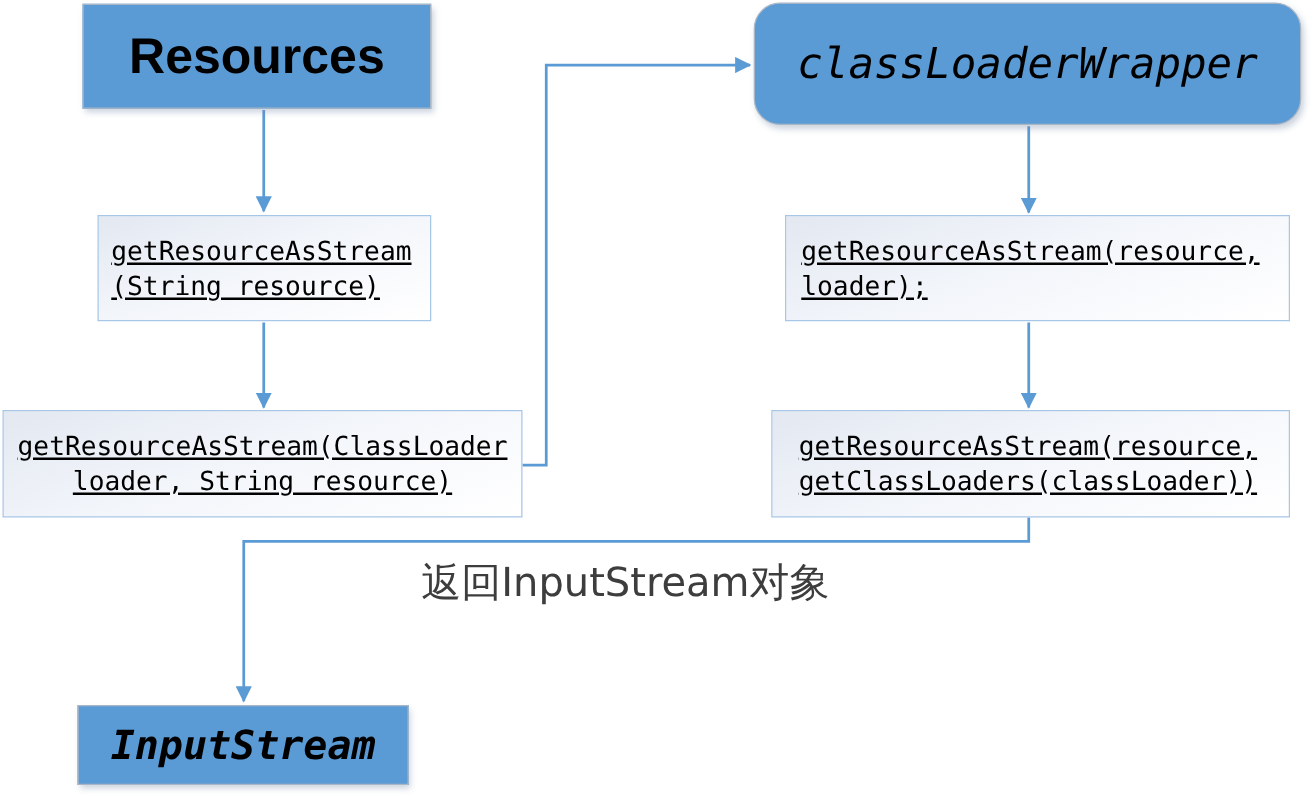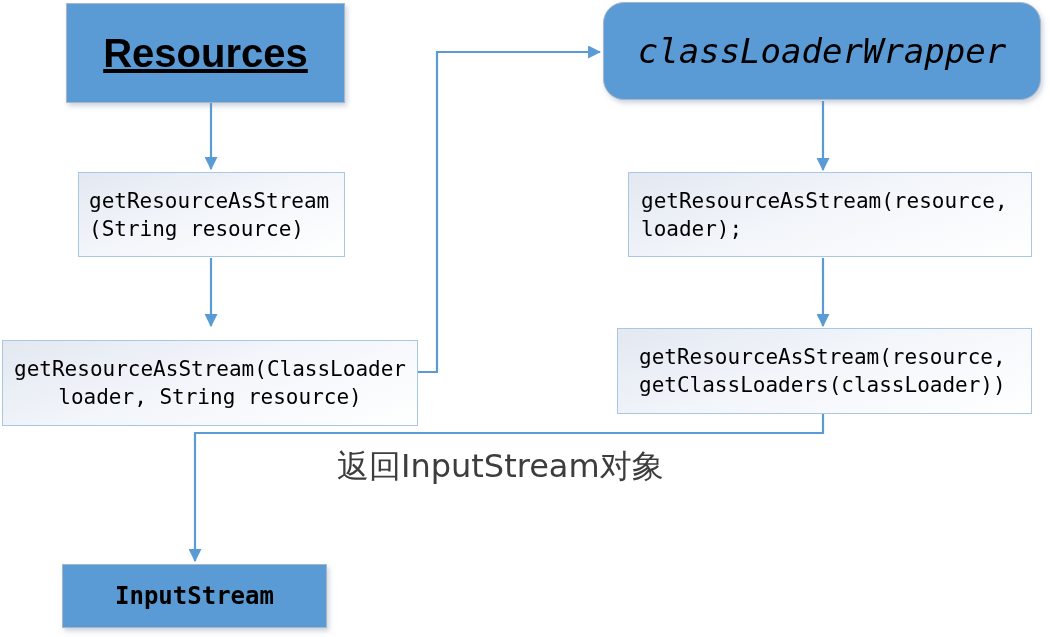--- a/index.html
+++ b/index.html
@@ -13,42 +13,42 @@
 
   .node {
     position:absolute; display:flex; align-items:center; justify-content:center;
     background: var(--node-fill, #5b9bd5);
     border:1px solid var(--node-border, #a9b6c6);
     box-shadow: 2px 3px 5px rgba(110,130,160,0.35);
     color: var(--text, #000000);
     box-sizing:border-box; text-align:center;
   }
   .node-resources {
-    left:66px; top:3px; width:279px; height:100px;
-    font-family:"Liberation Sans", sans-serif; font-weight:bold; font-size:40px;text-decoration:underline;
+    left:66px; top:3px; width:279px; height:84px;
+    font-family:"Liberation Sans", sans-serif; font-weight:bold; font-size:40px;
   }
   .node-wrapper {
     left:603px; top:2px; width:438px; height:98px;
     font-family:"DejaVu Sans Mono", monospace; font-style:italic; font-size:34px;border-radius:21px;
   }
   .node-inputstream {
     left:62px; top:564px; width:265px; height:64px;
-    font-family:"DejaVu Sans Mono", monospace; font-weight:bold; font-size:24px;
+    font-family:"DejaVu Sans Mono", monospace; font-weight:bold; font-size:32px;font-style:italic;
   }
 
   .code {
     position:absolute; display:flex; align-items:center; box-sizing:border-box;
     border:1.5px solid var(--code-box-border, #a8c6e5);
     background: linear-gradient(160deg, var(--code-box-bg-start, #e3e8f1) 0%, #f2f5fa 45%, var(--code-box-bg-end, #ffffff) 100%);
     font-family:"DejaVu Sans Mono", monospace; font-size:21px; line-height:28px;
     color: var(--text, #000000);
   }
-  .code .txt { white-space: pre-line; }
+  .code .txt { white-space: pre-line; text-decoration: underline; }
   .code-get1 { left:78px;  top:172px; width:267px; height:85px; padding-left:10px; }
-  .code-get2 { left:2px;   top:328px; width:416px; height:86px; justify-content:center; text-align:center;margin-top:12px; }
+  .code-get2 { left:2px;   top:328px; width:416px; height:86px; justify-content:center; text-align:center; }
   .code-get3 { left:628px; top:172px; width:404px; height:85px; padding-left:12px; }
   .code-get4 { left:617px; top:328px; width:415px; height:86px; padding-left:21px; }
 
   .label-return {
     position:absolute; left:337px; top:446px;
     font-family:"DejaVu Sans", sans-serif; font-size:32px; line-height:40px;
     color: var(--label-text, #3d3d3d); white-space:nowrap;
   }
 </style>
 </head>

